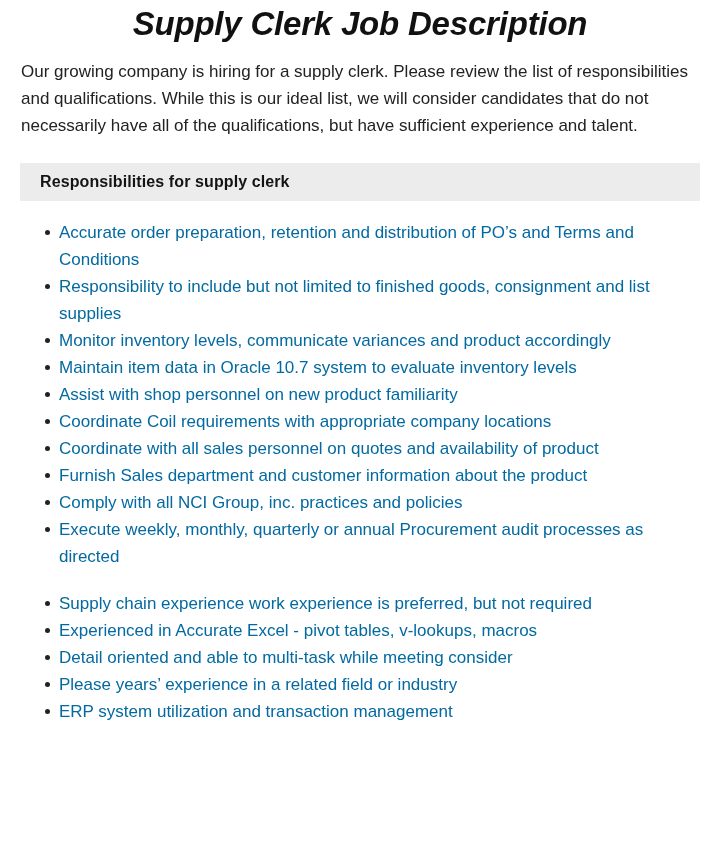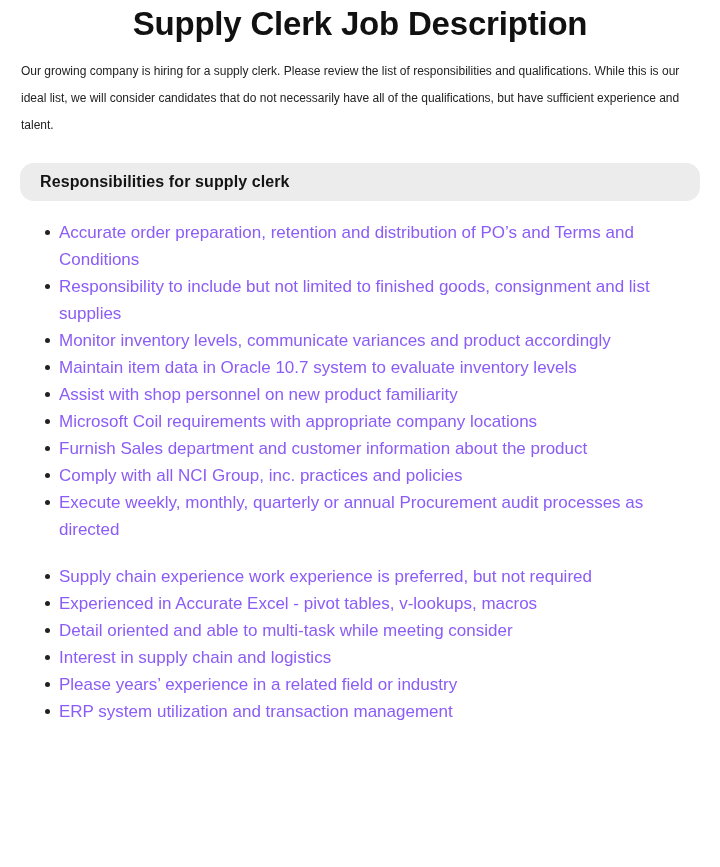--- a/index.html
+++ b/index.html
@@ -27,44 +27,44 @@
   
   .doc-title {
     font-size: 33px;
     font-weight: bold;
     text-align: center;
     letter-spacing: -0.2px;
     color: #111111;
     margin: 0;
     padding: 4px 20px 0 20px;
     line-height: 40px;
+    font-style: italic;
   }
 
   
   .intro {
     margin: 0;
     padding: 14px 22px 0 21px;
-    font-size: 12px;
+    font-size: 17px;
     line-height: 27px;
     color: #222222;
     text-align: left;
   }
 
   
   .section {
     margin: 0;
   }
   .section-header {
     background: #ececec;
     margin: 24px 20px 0 20px;
     height: 38px;
     display: flex;
     align-items: center;
     padding: 0 0 0 20px;
-    border-radius: 14px;
   }
   .section-header-text {
     font-size: 16px;
     font-weight: bold;
     color: #141414;
     letter-spacing: 0.1px;
   }
 
   
   .bullet-list {
@@ -73,21 +73,21 @@
     padding: 18px 20px 0 21px;
   }
   .bullet-list.tight {
     padding-top: 20px;
   }
   .bullet-item {
     position: relative;
     padding-left: 38px;
     font-size: 17px;
     line-height: 27px;
-    color: #8b5cf6;
+    color: #0369a1;
     margin: 0 0 0 0;
   }
   .bullet-item::before {
     content: "";
     position: absolute;
     left: 24px;
     top: 11px;
     width: 5px;
     height: 5px;
     border-radius: 50%;
@@ -106,31 +106,31 @@
   <section class="section">
     <div class="section-header">
       <span class="section-header-text">Responsibilities for supply clerk</span>
     </div>
     <ul class="bullet-list">
       <li class="bullet-item">Accurate order preparation, retention and distribution of PO’s and Terms and Conditions</li>
       <li class="bullet-item">Responsibility to include but not limited to finished goods, consignment and list supplies</li>
       <li class="bullet-item">Monitor inventory levels, communicate variances and product accordingly</li>
       <li class="bullet-item">Maintain item data in Oracle 10.7 system to evaluate inventory levels</li>
       <li class="bullet-item">Assist with shop personnel on new product familiarity</li>
-      <li class="bullet-item">Microsoft Coil requirements with appropriate company locations</li>
+      <li class="bullet-item">Coordinate Coil requirements with appropriate company locations</li>
+      <li class="bullet-item">Coordinate with all sales personnel on quotes and availability of product</li>
       <li class="bullet-item">Furnish Sales department and customer information about the product</li>
       <li class="bullet-item">Comply with all NCI Group, inc. practices and policies</li>
       <li class="bullet-item">Execute weekly, monthly, quarterly or annual Procurement audit processes as directed</li>
     </ul>
   </section>
 
   <section class="section">
     <ul class="bullet-list tight">
       <li class="bullet-item">Supply chain experience work experience is preferred, but not required</li>
       <li class="bullet-item">Experienced in Accurate Excel - pivot tables, v-lookups, macros</li>
       <li class="bullet-item">Detail oriented and able to multi-task while meeting consider</li>
-      <li class="bullet-item">Interest in supply chain and logistics</li>
       <li class="bullet-item">Please years’ experience in a related field or industry</li>
       <li class="bullet-item">ERP system utilization and transaction management</li>
     </ul>
   </section>
 
 </div>
 
 </body></html>

